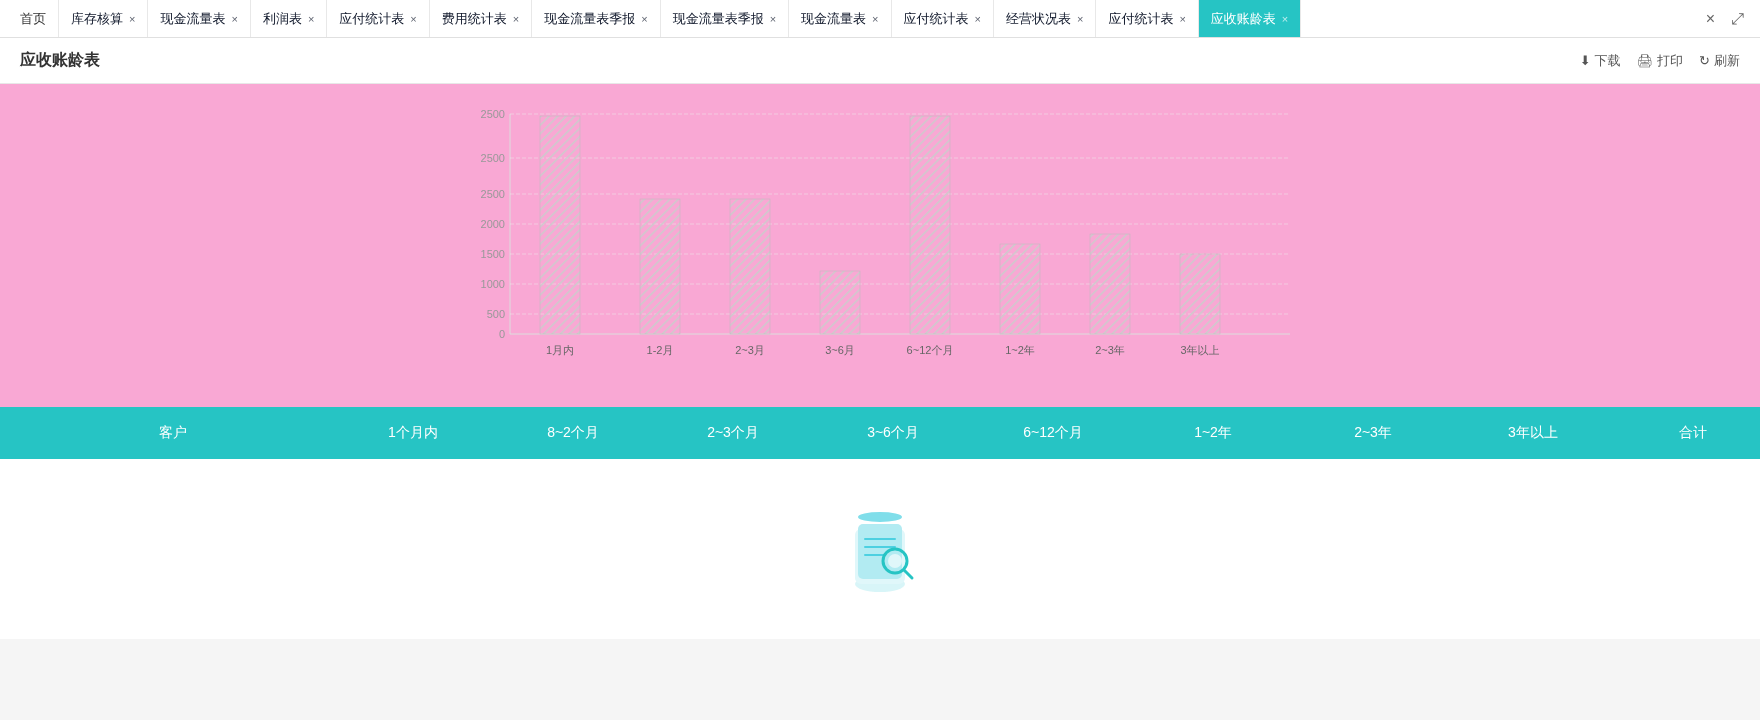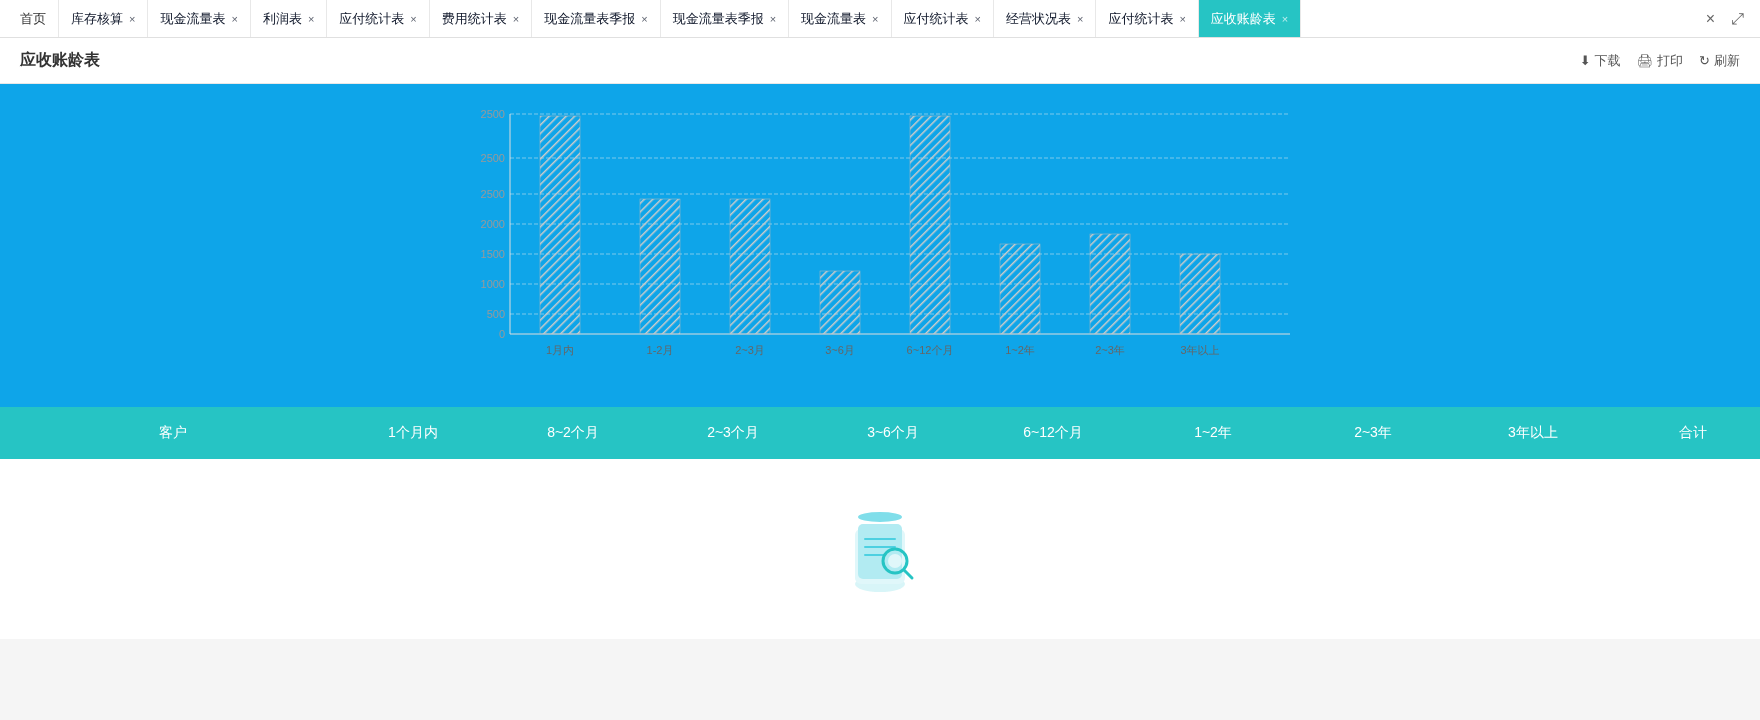--- a/index.html
+++ b/index.html
@@ -87,21 +87,21 @@
 
     
     .main-content {
       background: #fff;
       margin: 0;
     }
 
     
     .chart-area {
       padding: 20px 40px;
-      background: #0ea5e9;
+      background: #f9a8d4;
       position: relative;
     }
 
     .chart-container {
       width: 100%;
       max-width: 900px;
       margin: 0 auto;
       position: relative;
     }
 

